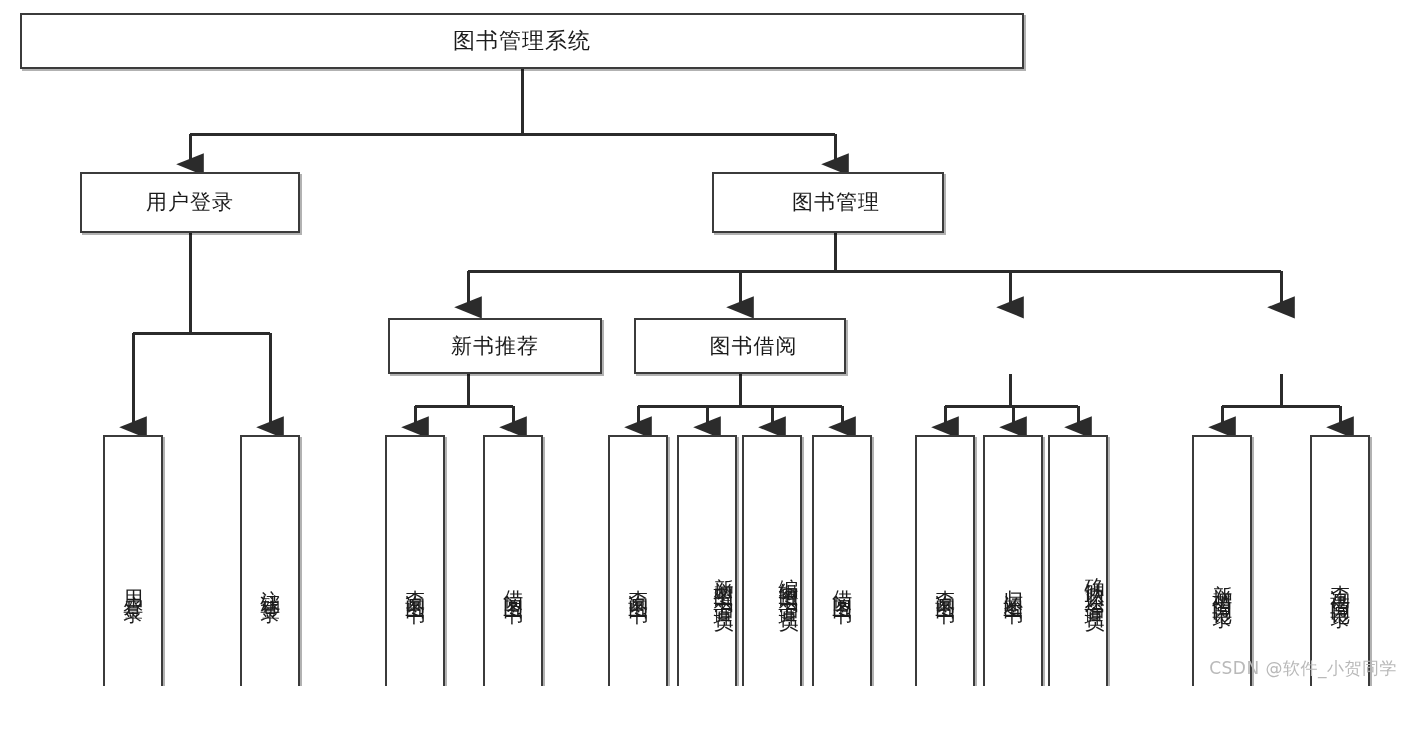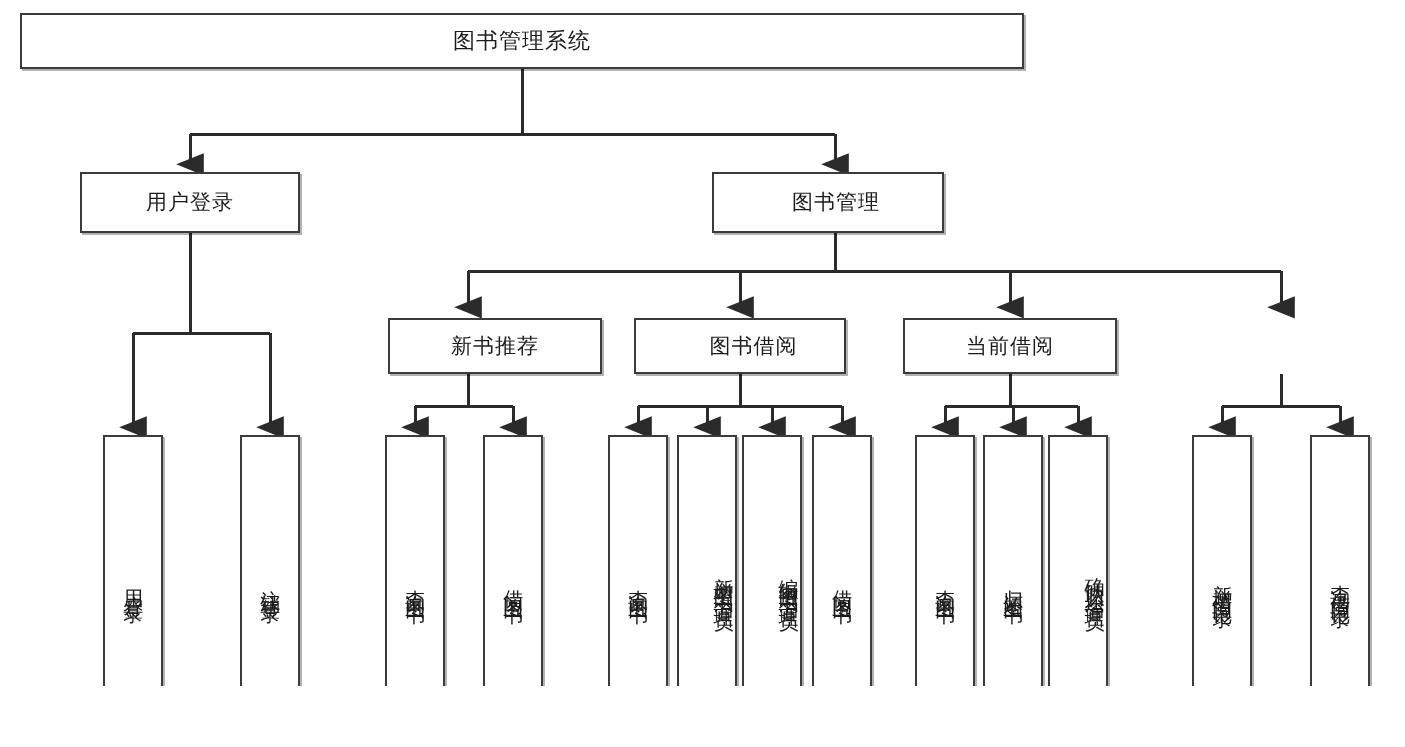--- a/index.html
+++ b/index.html
@@ -146,23 +146,20 @@
   <div class="node horiz" style="left:712px; top:172px; width:232px; height:61px;padding-left:22px;">
     <span>图书管理</span>
   </div>
 
   <div class="node horiz" style="left:362px; top:318px; width:214px; height:56px;margin-left:26px;">
     <span>新书推荐</span>
   </div>
   <div class="node horiz" style="left:634px; top:318px; width:212px; height:56px;padding-left:33px;">
     <span>图书借阅</span>
   </div>
-  <div class="node horiz" style="left:903px; top:318px; width:214px; height:56px;">
-    <span>当前借阅</span>
-  </div>
 
   <div class="node vert align-center" style="left:103px; top:435px; width:60px; height:298px;">
     <span class="vlabel">用户登录</span>
   </div>
   <div class="node vert align-center" style="left:240px; top:435px; width:60px; height:298px;">
     <span class="vlabel">注销登录</span>
   </div>
 
   <div class="node vert align-center" style="left:385px; top:435px; width:60px; height:298px;">
     <span class="vlabel">查询图书</span>
@@ -194,13 +191,14 @@
     <span class="vlabel">确认归还（管理员）</span>
   </div>
 
   <div class="node vert align-center" style="left:1192px; top:435px; width:60px; height:298px;">
     <span class="vlabel">新增借阅记录</span>
   </div>
   <div class="node vert align-center" style="left:1310px; top:435px; width:60px; height:298px;">
     <span class="vlabel">查询借阅记录</span>
   </div>
 
+  <div id="watermark">CSDN @软件_小贺同学</div>
 </div>
 
 </body></html>

